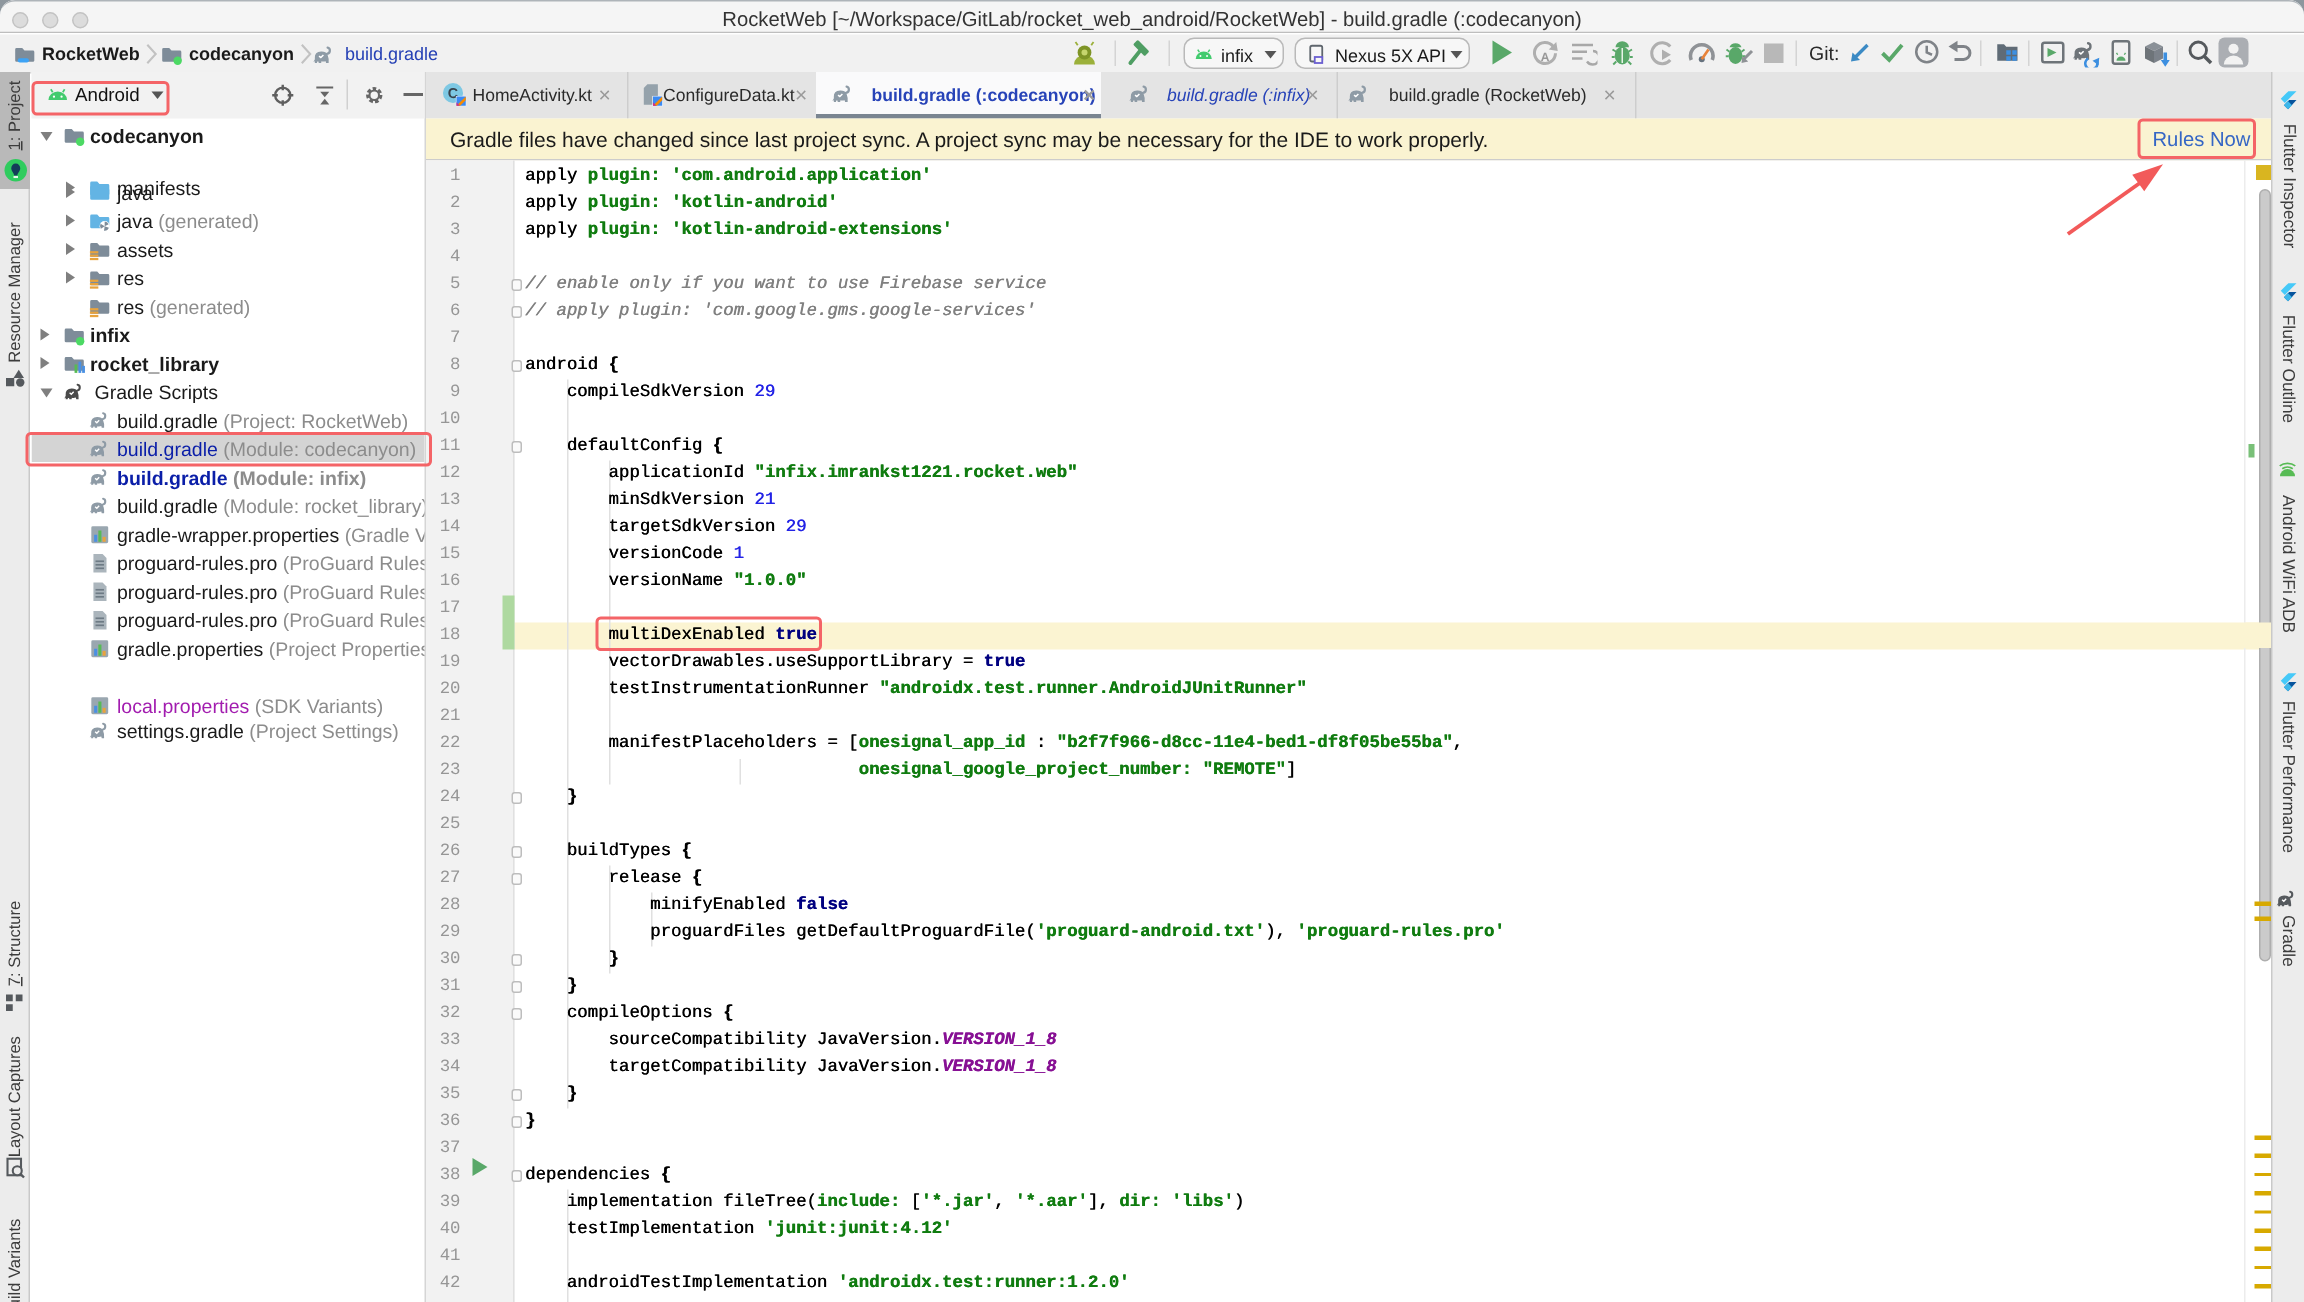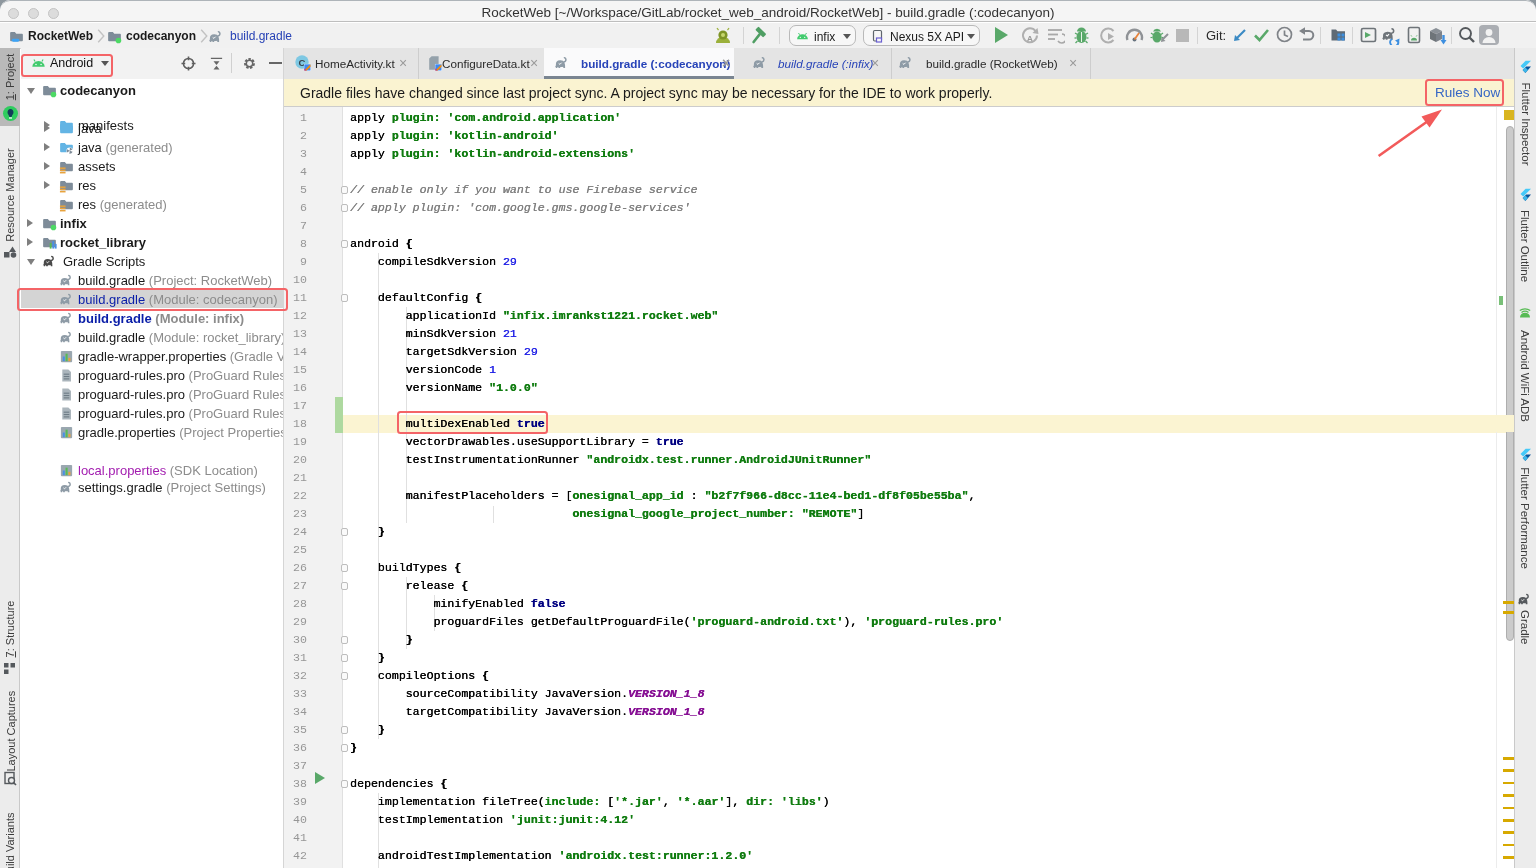--- a/index.html
+++ b/index.html
@@ -508,21 +508,21 @@
       <div class="trow" style="top:394px;margin-top:36px;">
         <svg class="ticon" style="left:38px;" viewBox="0 0 16 16">
             <use href="#elephant" color="#8E9BA6"></use>
           </svg>
         <span style="left:57px;">settings.gradle <span class="gray">(Project Settings)</span></span>
       </div>
       <div class="trow" style="top:413px;">
         <svg class="ticon" style="left:38px;" viewBox="0 0 16 16">
             <use href="#props"></use>
           </svg>
-        <span style="left:57px;"><span style="color:#a21caf;">local.properties</span> <span class="gray">(SDK Location)</span></span>
+        <span style="left:57px;"><span style="color:#a21caf;">local.properties</span> <span class="gray">(SDK Variants)</span></span>
       </div>
     </div>
   </div>
 
   <div class="abs" id="tabsrow">
     <div class="tab" style="left:0;width:134px;border-right:1px solid #CDCDCD;">
       <svg class="ticn" viewBox="0 0 16 16">
           <use href="#ktclass"></use>
         </svg>
       <div class="tx" style="left:31px;">HomeActivity.kt</div>

